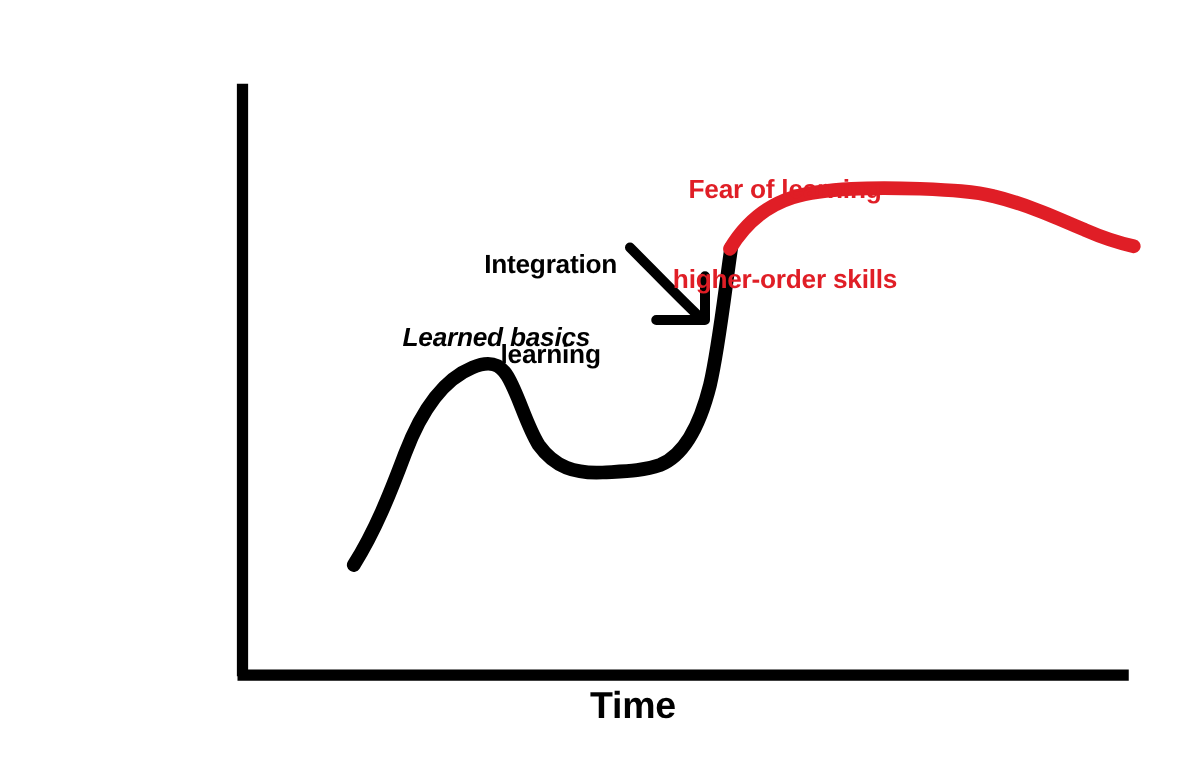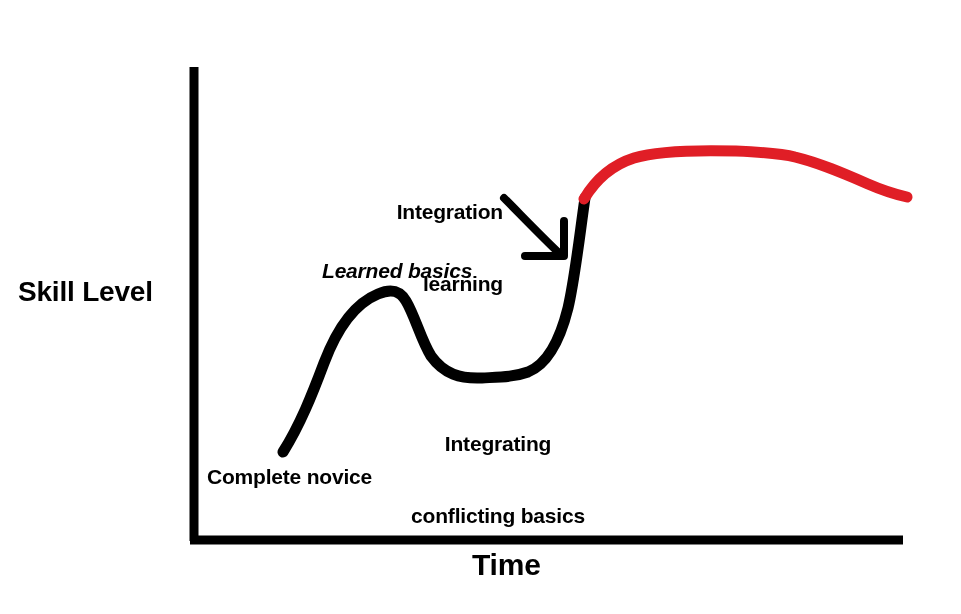--- a/index.html
+++ b/index.html
@@ -70,21 +70,21 @@
     left: 403px;
     top: 384px;
     font-size: 21px;
     text-align: center;
     width: 190px;
   }
   #label-integration-complete {
     left: 378px;
     top: 152px;
     font-size: 21px;
-    text-align: right;
+    text-align: center;
     width: 125px;
   }
   #label-fear-of-learning {
     left: 528px;
     top: 92px;
     font-size: 21px;
     text-align: center;
     width: 200px;
   }
   #label-long-term-decline {
@@ -123,33 +123,31 @@
              C 820,163 845,174 868,184
              C 884,191 898,195 907,197" fill="none" stroke="#e01e26" stroke-width="11" stroke-linecap="round" stroke-linejoin="round"></path>
 
     <g>
       <path d="M 504,198 C 520,214 540,235 560,254" fill="none" stroke="#000000" stroke-width="8" stroke-linecap="round" stroke-linejoin="round"></path>
       <path d="M 525,256 L 564,256 L 564,221" fill="none" stroke="#000000" stroke-width="8" stroke-linecap="round" stroke-linejoin="round"></path>
     </g>
 
   </svg>
 
-  <div class="axis-title" id="y-axis-title">Skill Level</div>
 
   <div class="axis-title" id="x-axis-title">Time</div>
 
-  <div class="lbl" id="label-complete-novice">Complete novice</div>
 
   <div class="lbl" id="label-learned-basics">Learned basics</div>
 
-  <div class="lbl" id="label-integrating-conflicting">
-    <div>Integrating</div>
-    <div>conflicting basics</div>
-  </div>
 
   <div class="lbl" id="label-integration-complete">
     <div>Integration</div>
     <div>learning</div>
   </div>
 
+  <div class="lbl red" id="label-fear-of-learning">
+    <div>Fear of learning</div>
+    <div>higher-order skills</div>
+  </div>
 
 
 </div>
 
 </body></html>

